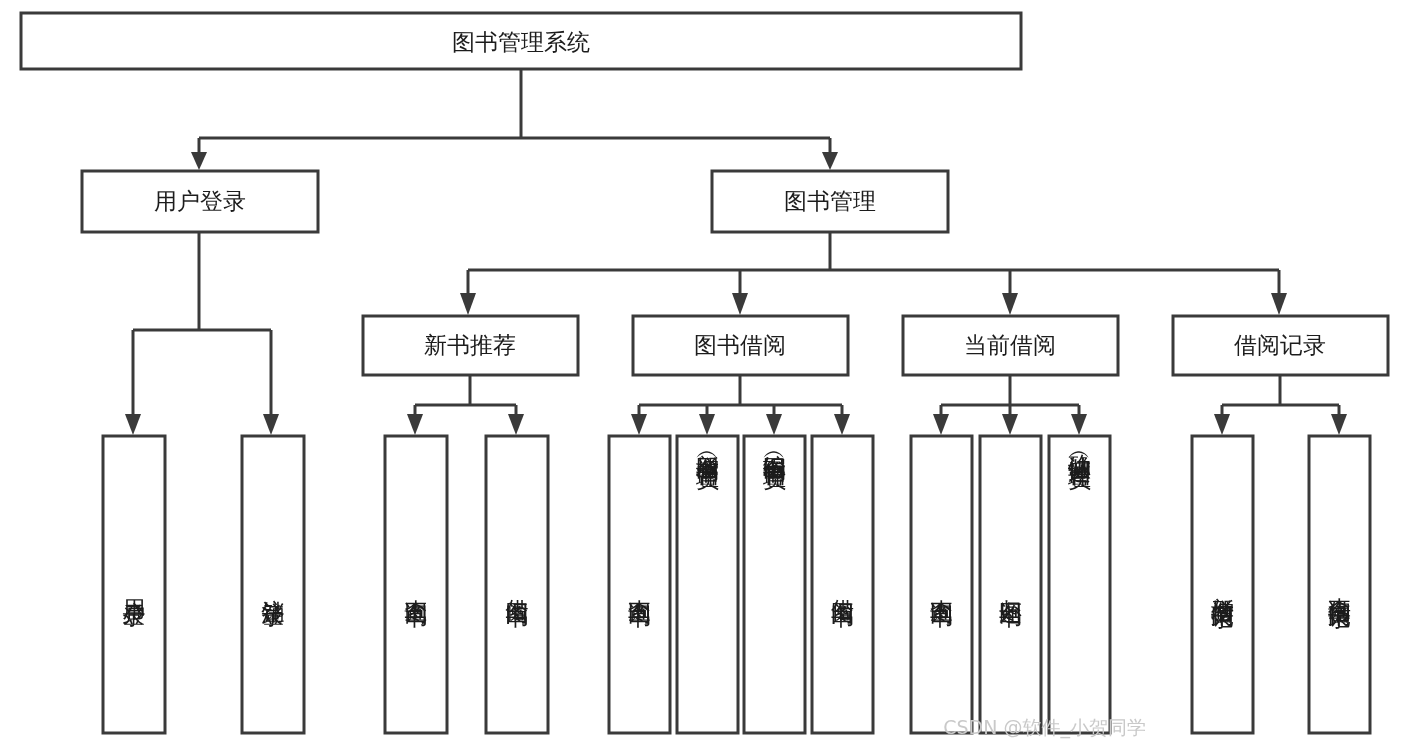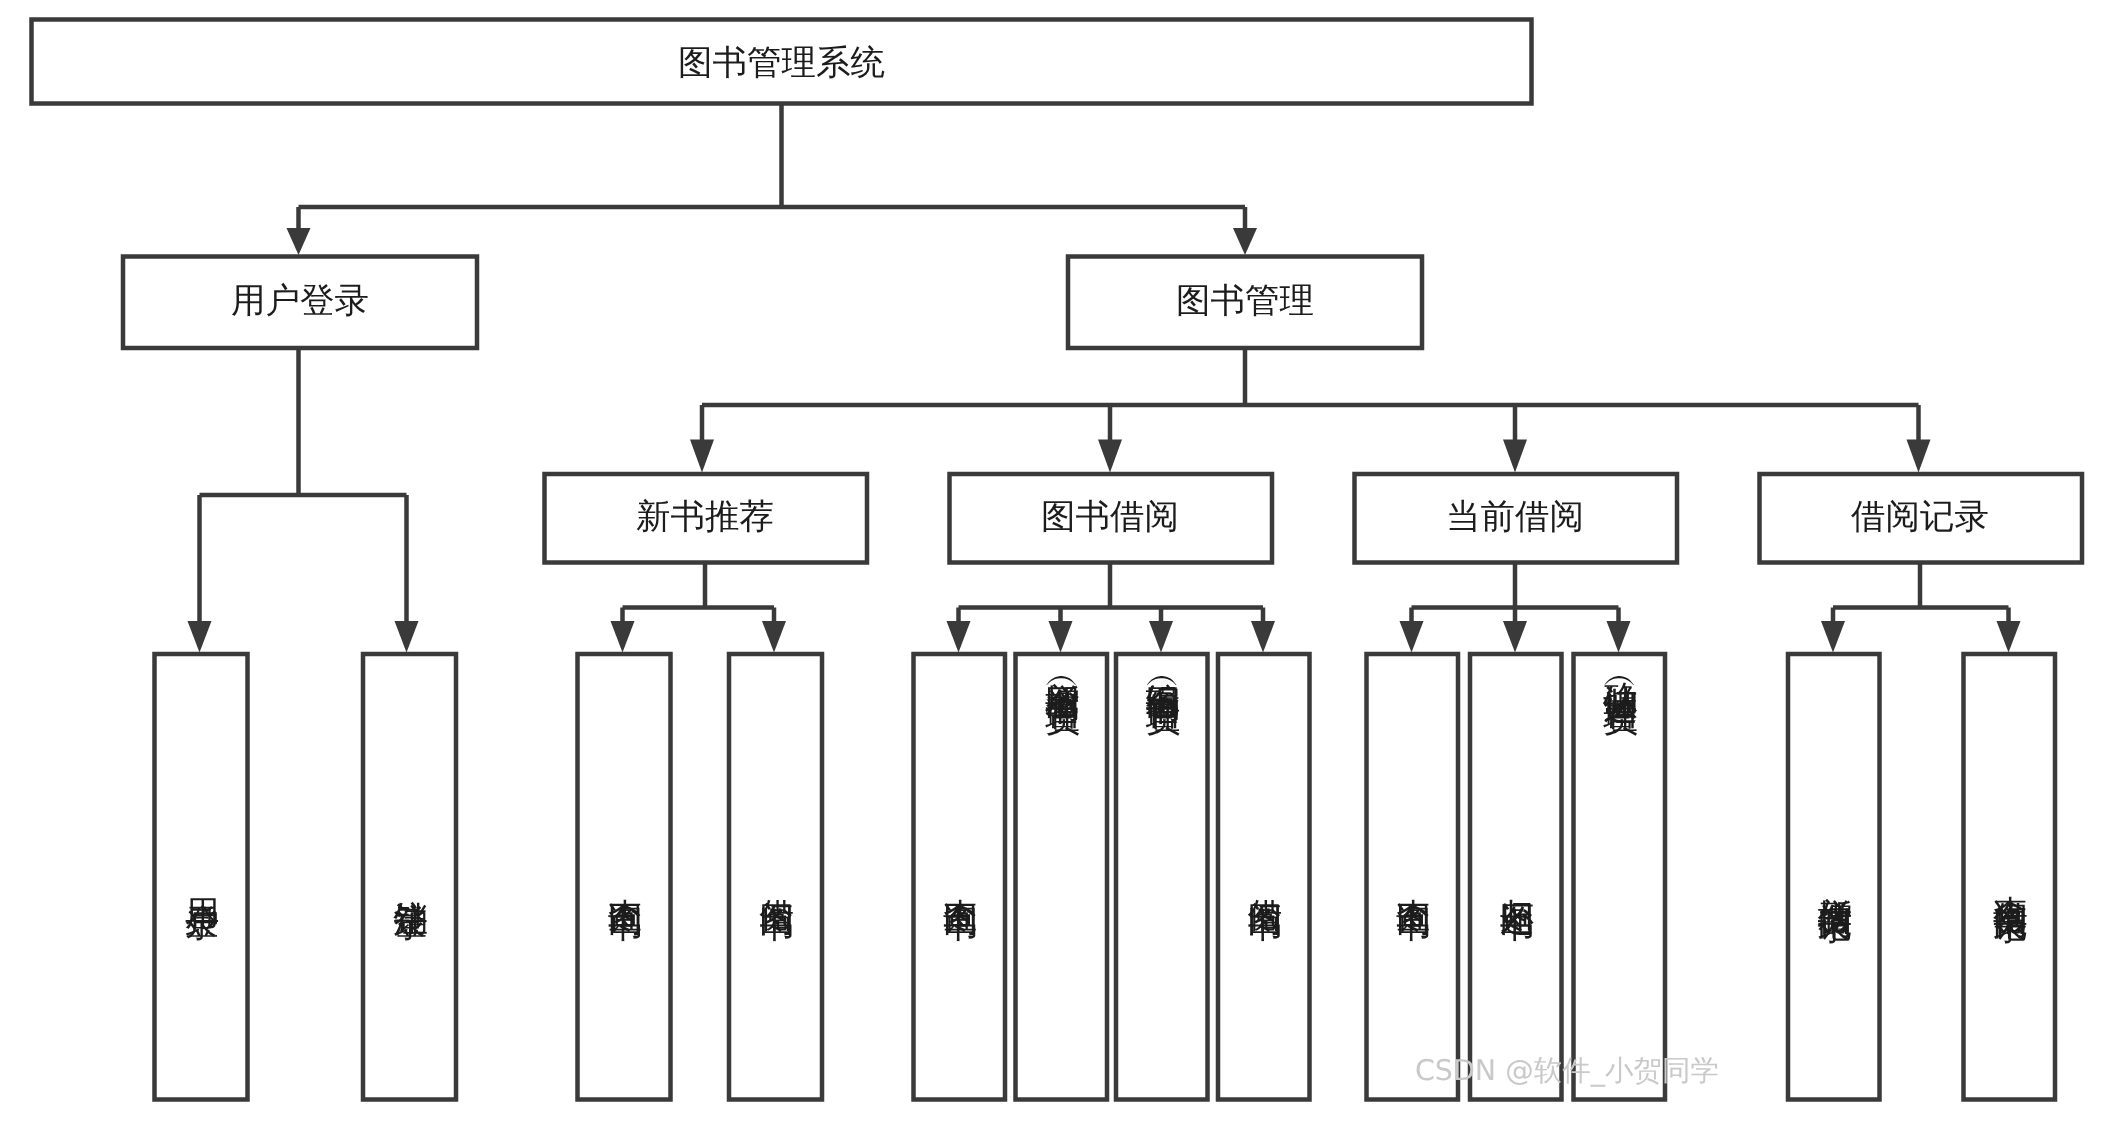--- a/index.html
+++ b/index.html
@@ -63,21 +63,21 @@
     font-size: 23px;
     line-height: 1.08;
     color: #1c1c1c;
     letter-spacing: 2px;
     white-space: nowrap;
     text-align: center;
   }
   .watermark {
     position: absolute;
     right: 12px;
-    bottom: 20px;
+    bottom: 6px;
     font-family: "DejaVu Sans", "Liberation Sans", sans-serif;
     font-size: 19px;
     color: #c9c9c9;
     white-space: nowrap;
     user-select: none;
   }
 </style>
 </head>
 <body>
 

